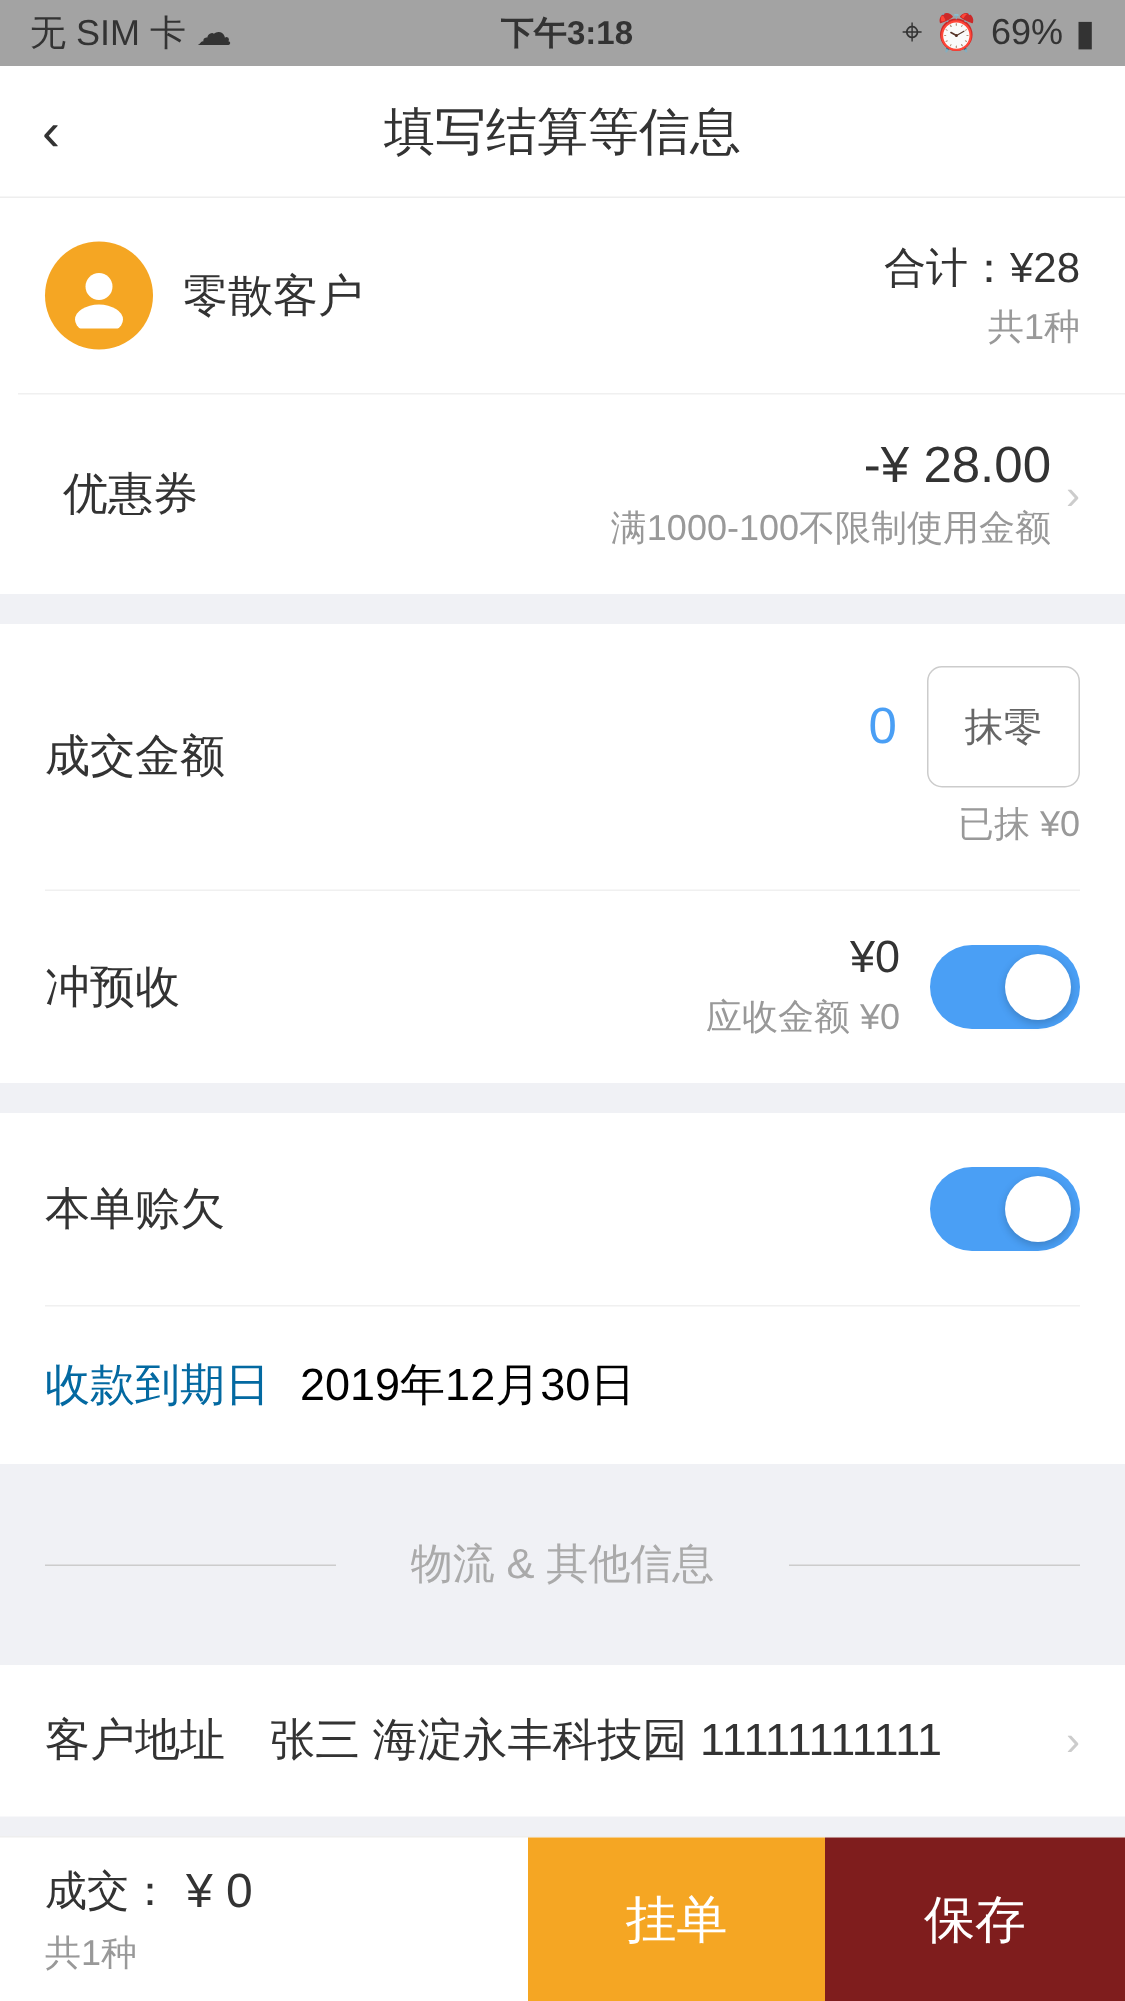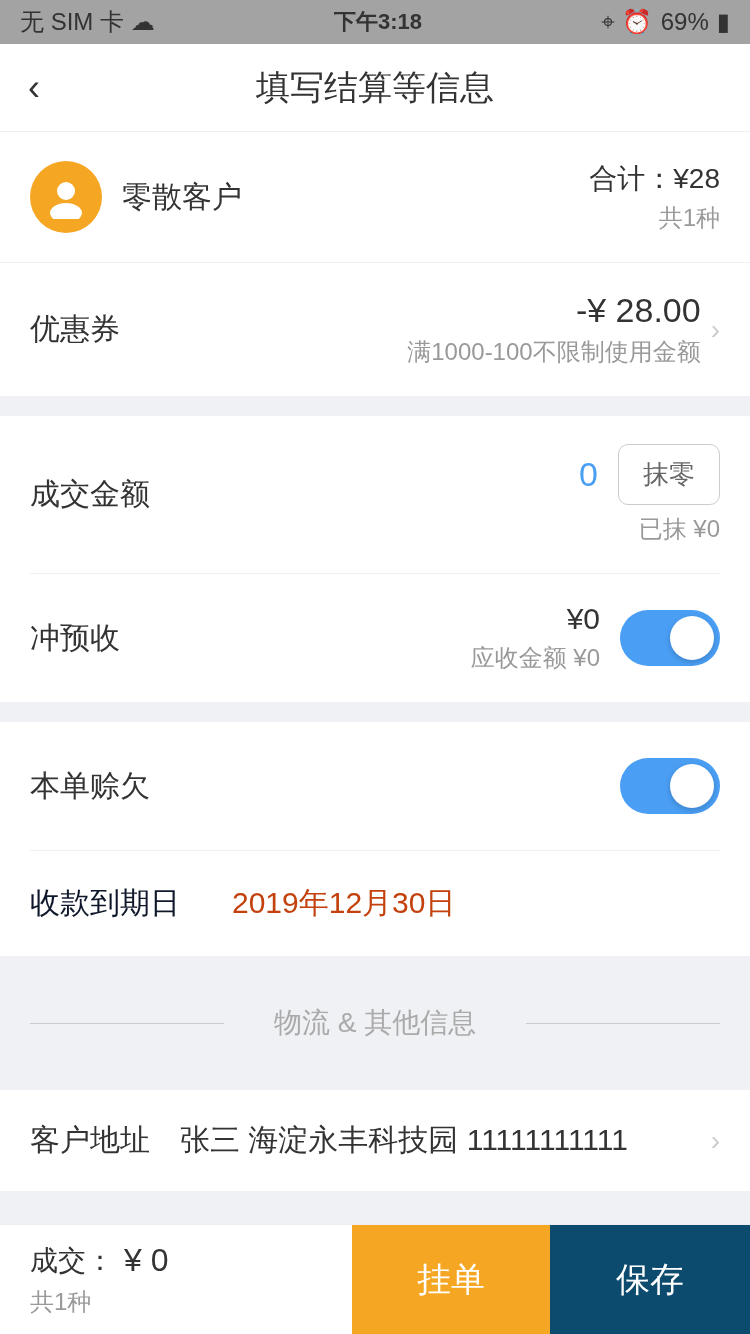--- a/index.html
+++ b/index.html
@@ -92,20 +92,21 @@
     .total-count { font-size: 24px; color: #999; margin-top: 4px; }
 
     
     .coupon-row {
       display: flex;
       align-items: center;
       justify-content: space-between;
       padding: 28px 30px;
       background: #fff;
       border-top: 1px solid #f0f0f0;
+      margin-left: 12px;
     }
     .coupon-label { font-size: 30px; color: #333; }
     .coupon-right {
       display: flex;
       align-items: center;
       gap: 10px;
     }
     .coupon-value-block { text-align: right; }
     .coupon-amount { font-size: 34px; color: #333; font-weight: 500; }
     .coupon-desc { font-size: 24px; color: #999; margin-top: 6px; }
@@ -123,21 +124,21 @@
       padding: 28px 0;
       border-bottom: 1px solid #f0f0f0;
     }
     .deal-row:last-child { border-bottom: none; }
     .deal-label { font-size: 30px; color: #333; }
     .deal-value-row { display: flex; align-items: center; gap: 20px; }
     .deal-value { font-size: 34px; color: #4a9ff5; font-weight: 500; }
     .round-btn {
       border: 1px solid #ccc;
       border-radius: 10px;
-      padding: 12px 24px;
+      padding: 22px 24px;
       font-size: 26px;
       color: #666;
       background: #fff;
       cursor: pointer;
     }
     .deal-sub { font-size: 24px; color: #999; margin-left: 31px; }
 
     
     .prepay-row {
       display: flex;
@@ -192,22 +193,22 @@
     }
     .debt-label { font-size: 30px; color: #333; }
 
     
     .duedate-row {
       display: flex;
       align-items: center;
       padding: 32px 0;
       gap: 20px;
     }
-    .duedate-label { font-size: 30px; color: #0f172a; }
-    .duedate-value { font-size: 30px; color: #c2410c; margin-left: 32px; }
+    .duedate-label { font-size: 30px; color: #0369a1; }
+    .duedate-value { font-size: 30px; color: #000000; }
 
     
     .logistics-section {
       background: #f0f1f5;
       text-align: left;
       padding: 28px 0;
       margin-bottom: 20px;
       position: relative;
     }
     .logistics-divider {
@@ -266,21 +267,21 @@
       align-items: center;
       justify-content: center;
       font-size: 34px;
       color: #fff;
       font-weight: 500;
       cursor: pointer;
     }
     .bottom-btn-save {
       width: 200px;
       height: 110px;
-      background: #0c4a6e;
+      background: #7f1d1d;
       display: flex;
       align-items: center;
       justify-content: center;
       font-size: 34px;
       color: #fff;
       font-weight: 500;
       cursor: pointer;
     }
 
     .spacer { height: 130px; }

